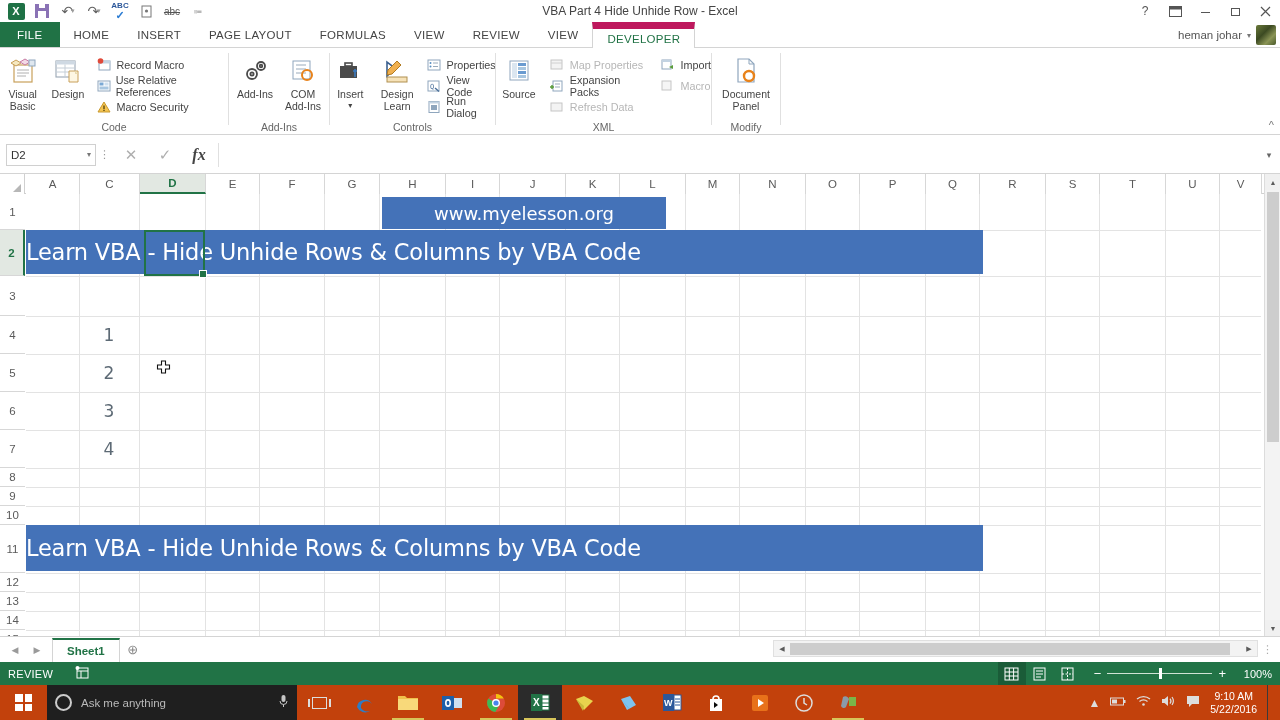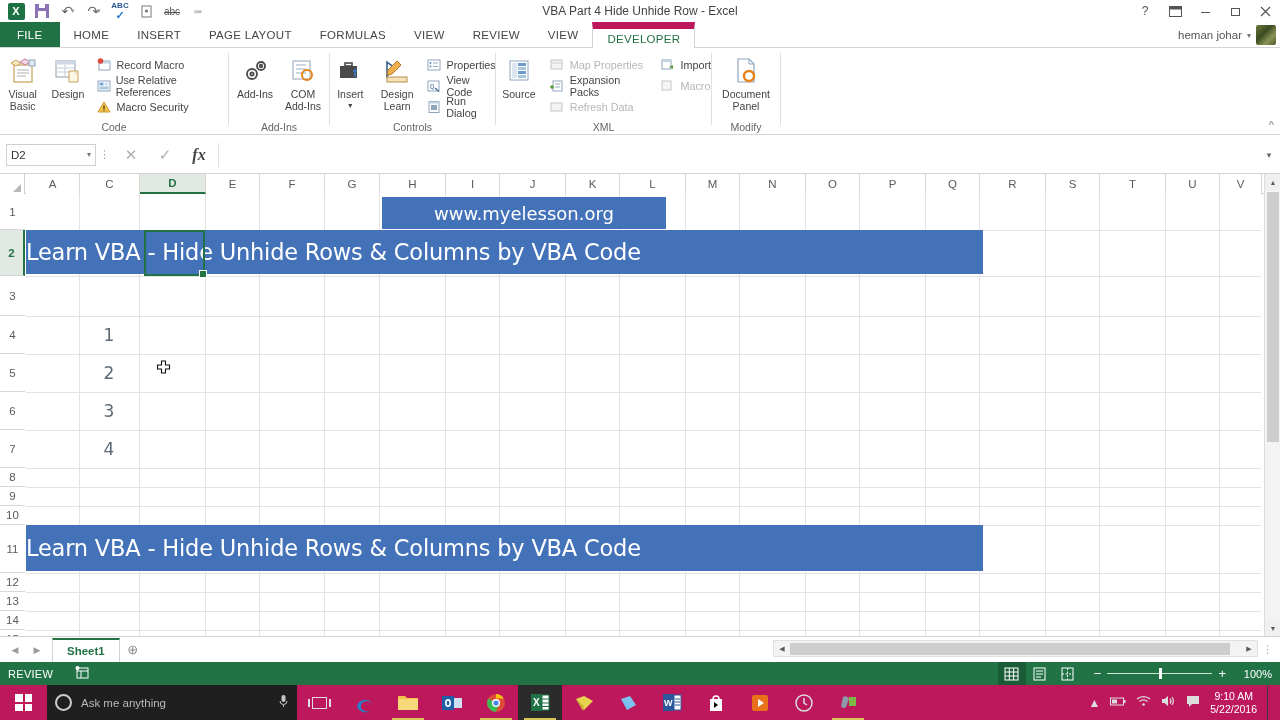--- a/index.html
+++ b/index.html
@@ -277,21 +277,21 @@
   .zs-line { width: 105px; height: 1px; background: #cfe3d5; position: relative; }
   .zs-knob {
     position: absolute; left: 52px; top: -5px; width: 3px; height: 11px; background: #fff;
   }
   .zs-sign { font-size: 13px; color: #fff; }
   .zoom-pct { font-size: 11px; width: 36px; text-align: right; }
 
   
   .taskbar {
     position: absolute; top: 685px; left: 0; width: 1280px; height: 35px;
-    background: #be185d; display: flex; align-items: flex-end;
+    background: #c2410c; display: flex; align-items: flex-end;
   }
   .start-btn {
     width: 47px; height: 35px; display: flex; align-items: center; justify-content: center;
   }
   .win-logo {
     width: 17px; height: 17px;
     display: grid; grid-template-columns: 1fr 1fr; grid-template-rows: 1fr 1fr; gap: 2px;
   }
   .win-logo i { background: #fff; display: block; }
   .cortana {

